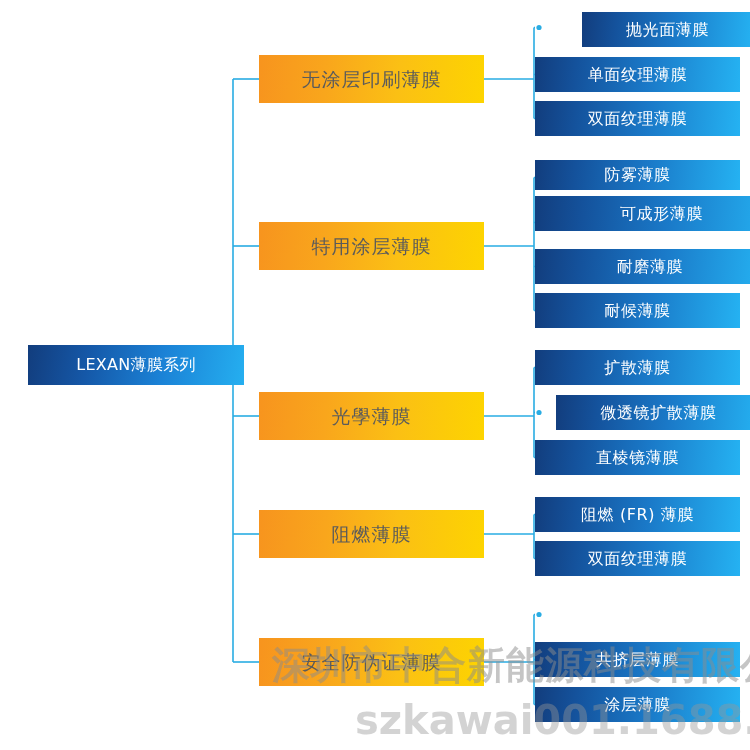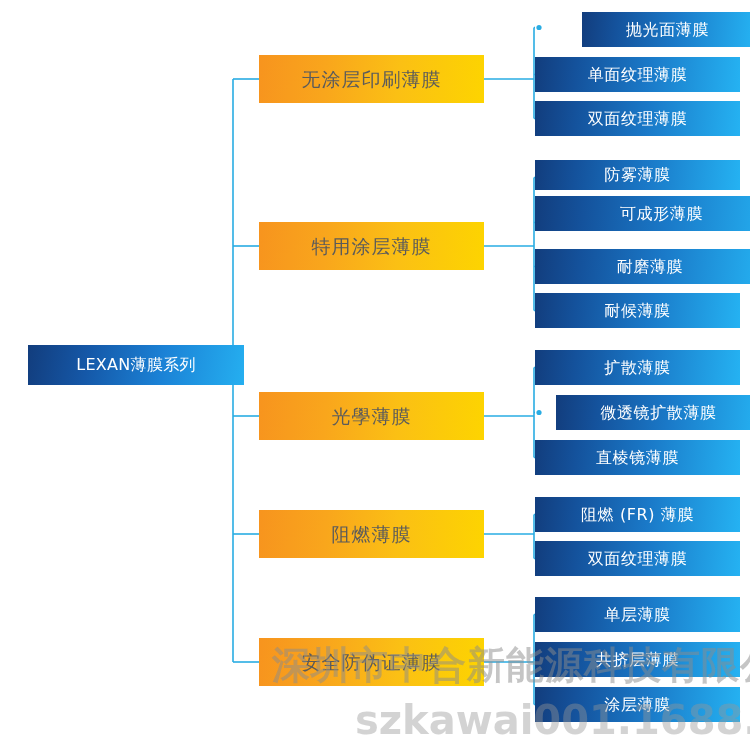--- a/index.html
+++ b/index.html
@@ -192,22 +192,19 @@
     </div>
     <div class="node node-leaf" style="left: 535px; top: 497px; width: 205px; height: 35px;">
       <span>阻燃 (FR) 薄膜</span>
     </div>
     <div class="node node-leaf" style="left: 535px; top: 541px; width: 205px; height: 35px;">
       <span>双面纹理薄膜</span>
     </div>
     <div class="node node-branch" style="left: 259px; top: 638px; width: 225px; height: 48px;">
       <span>安全防伪证薄膜</span>
     </div>
-    <div class="node node-leaf" style="left: 535px; top: 597px; width: 205px; height: 35px;">
-      <span>单层薄膜</span>
-    </div>
     <div class="node node-leaf" style="left: 535px; top: 642px; width: 205px; height: 35px;">
       <span>共挤层薄膜</span>
     </div>
     <div class="node node-leaf" style="left: 535px; top: 687px; width: 205px; height: 35px;">
       <span>涂层薄膜</span>
     </div>
   </div>
 
 </body></html>

